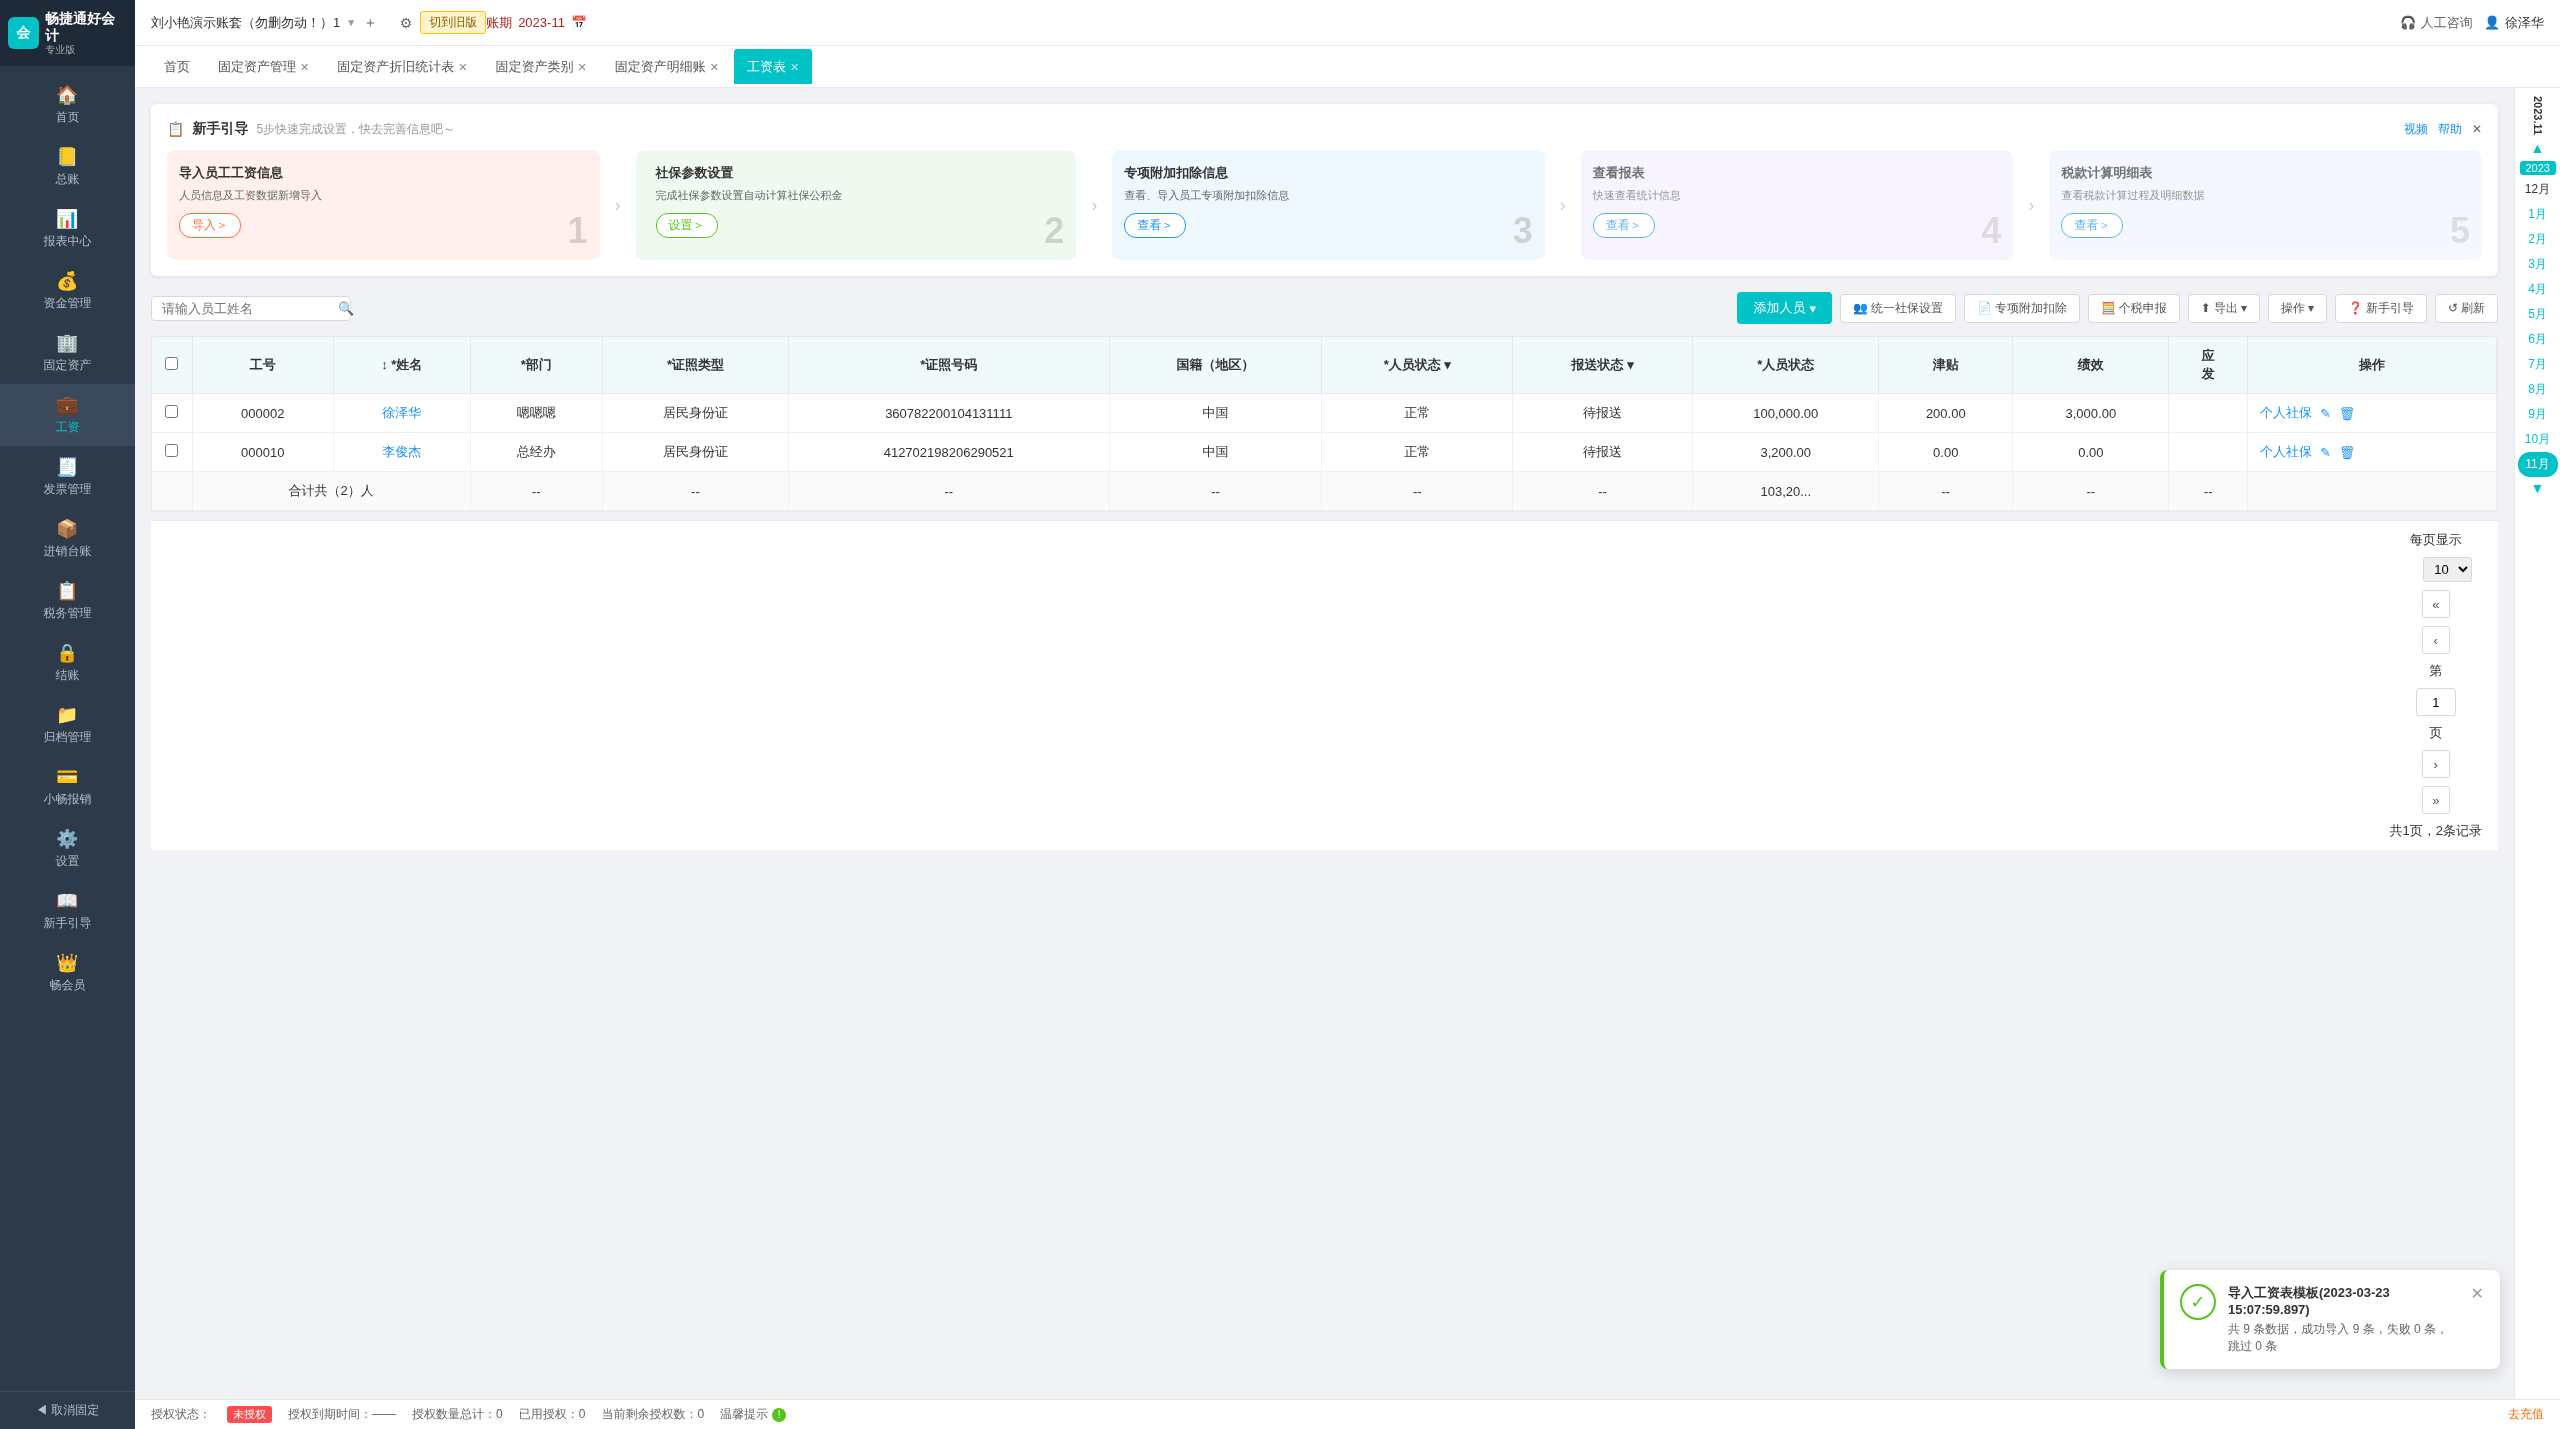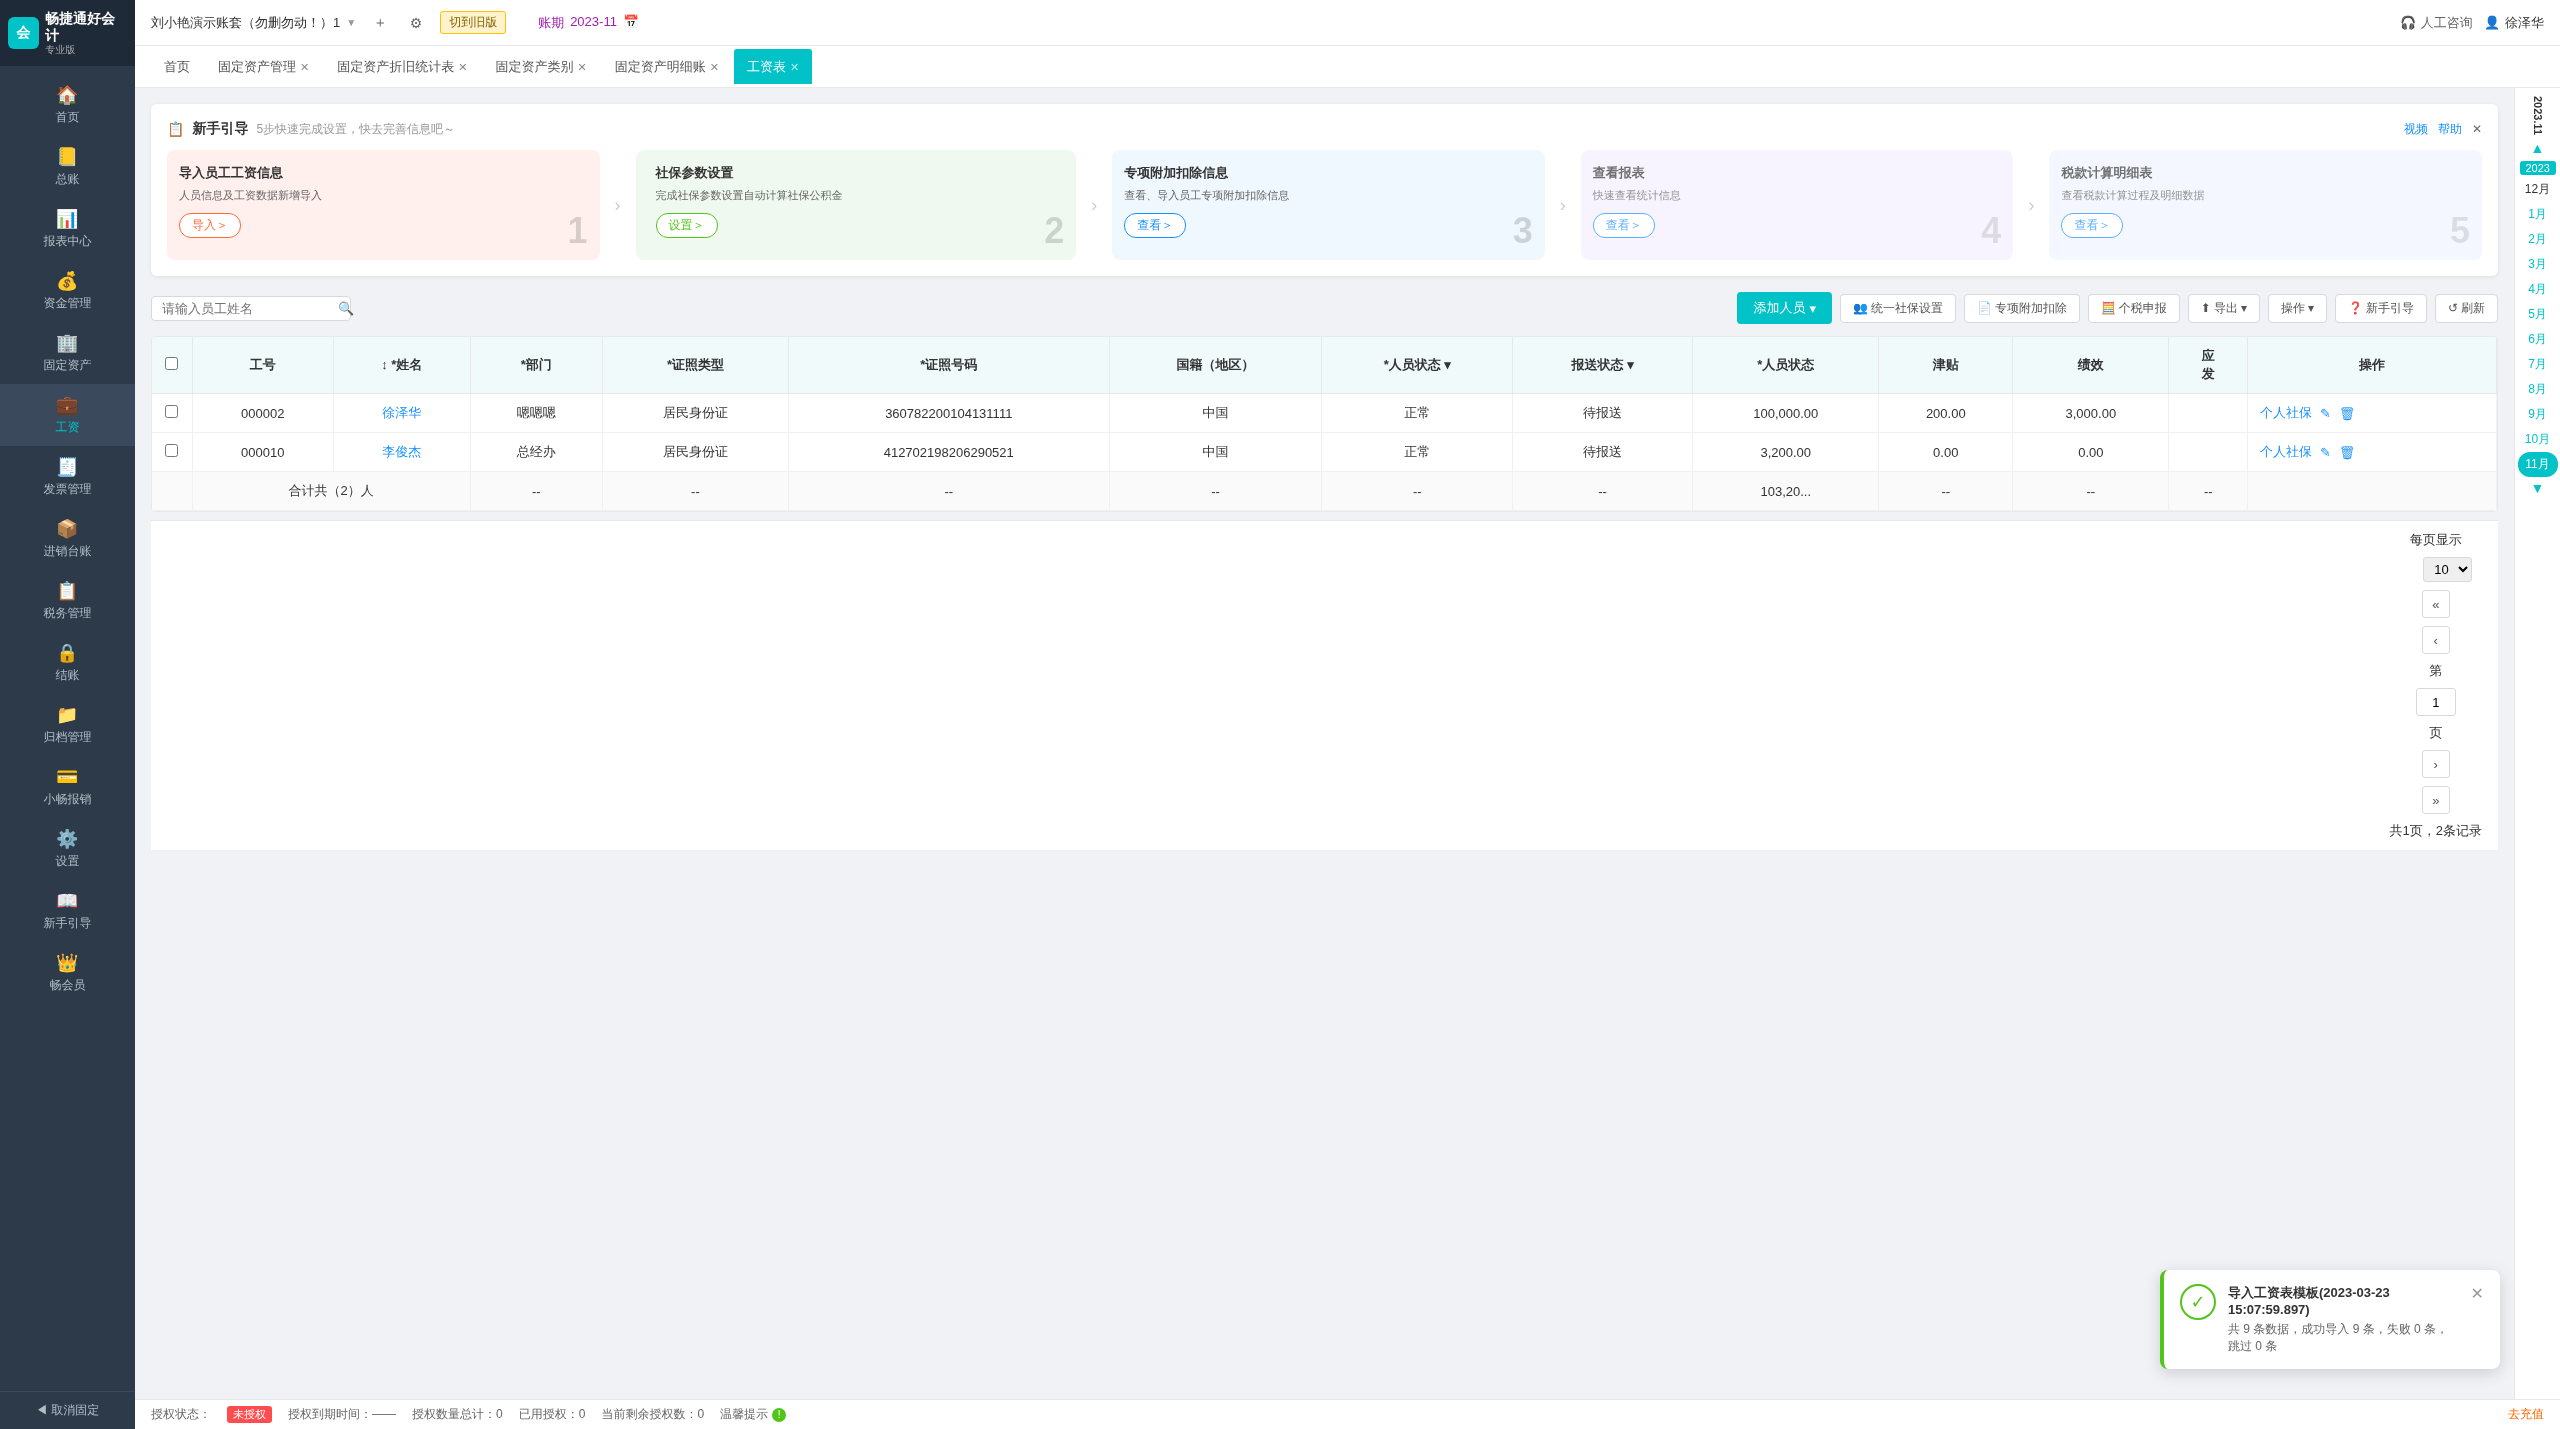--- a/index.html
+++ b/index.html
@@ -62,35 +62,35 @@
     .topbar {
       background: white;
       border-bottom: 1px solid #e8e8e8;
       padding: 0 16px;
       height: 46px;
       display: flex;
       align-items: center;
       justify-content: space-between;
       flex-shrink: 0;
     }
-    .topbar-left { display: flex; align-items: center; gap: 10px; }
+    .topbar-left { display: flex; align-items: center; }
     .topbar-account { display: flex; align-items: center; gap: 6px; font-size: 13px; color: #333; }
     .topbar-account .dropdown-arrow { color: #999; font-size: 10px; }
     .topbar-icons { display: flex; align-items: center; gap: 8px; }
     .topbar-icon-btn {
       width: 28px; height: 28px; border-radius: 50%;
       display: flex; align-items: center; justify-content: center;
       cursor: pointer; color: #666; font-size: 14px;
     }
     .version-badge {
       background: #fff3cd; border: 1px solid #ffc107;
       color: #856404; padding: 2px 8px; border-radius: 3px;
       font-size: 12px; cursor: pointer;
     }
-    .period-info { display: flex; gap: 6px; color: #a21caf; font-size: 13px; margin-left: 22px; }
+    .period-info { display: flex; align-items: center; gap: 6px; color: #b91c1c; font-size: 13px; }
     .topbar-right { display: flex; align-items: center; gap: 12px; }
     .topbar-right .consult { display: flex; align-items: center; gap: 4px; color: #666; cursor: pointer; font-size: 13px; }
     .topbar-right .user { display: flex; align-items: center; gap: 4px; color: #333; cursor: pointer; font-size: 13px; }
 
     
     .tabbar {
       background: white;
       border-bottom: 1px solid #e8e8e8;
       display: flex;
       align-items: center;

